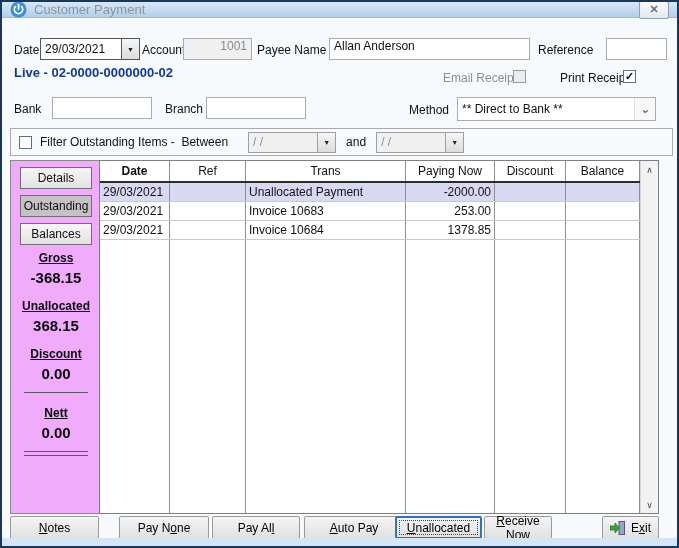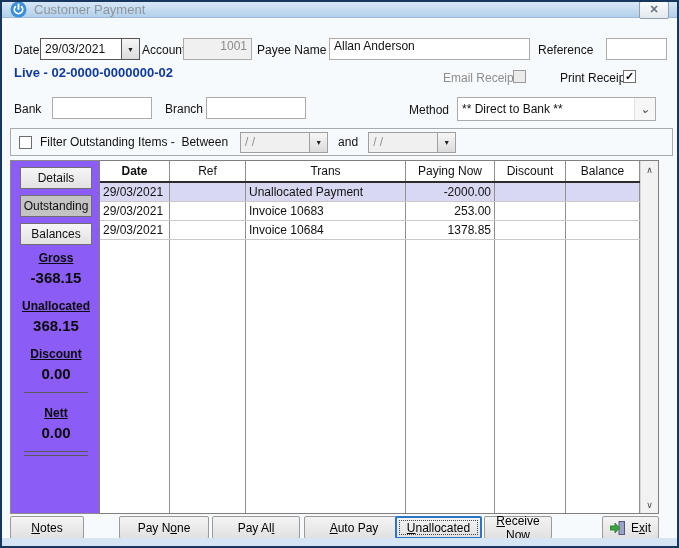--- a/index.html
+++ b/index.html
@@ -26,24 +26,24 @@
   .combo.disabled .btn{border-left-color:#9F9F9F}
   .combo.modern{border-color:#ABABAB}
   .combo.modern .btn{width:20px;background:#F7F7F7;border-left:1px solid #E2E2E2;font-size:12px;color:#555}
   .live{position:absolute;left:12px;top:63px;font-weight:bold;font-size:13px;color:#10399E}
   .checkbox{position:absolute;width:13px;height:13px;background:#fff;border:1px solid #6E6E6E;box-sizing:border-box;
     display:flex;align-items:center;justify-content:center;font-size:11px;font-weight:bold;color:#111;line-height:1}
   .checkbox.disabled{background:#ECECEC;border-color:#9A9A9A}
   .groupbox{position:absolute;left:8px;top:126px;width:663px;height:28px;border:1px solid #ABABAB;box-sizing:border-box;
     display:flex;align-items:center;padding-left:8px}
   .groupbox .cb{position:static;margin-right:8px}
-  .groupbox .gtxt{margin-right:12px;white-space:pre}
+  .groupbox .gtxt{margin-right:20px;white-space:pre}
   .groupbox .combo{position:static;width:88px;height:21px}
   .groupbox .and{margin:0 10px}
-  .sidebar{position:absolute;left:8px;top:158px;width:92px;height:354px;background:#8b5cf6;border:1px solid #8A8A8A;
+  .sidebar{position:absolute;left:8px;top:158px;width:92px;height:354px;background:#f0abfc;border:1px solid #8A8A8A;
     box-sizing:border-box;text-align:center}
   .side-btn{display:block;width:72px;height:22px;margin:0 auto 6px;background:linear-gradient(#F6F6F6,#E2E2E2);
     border:1px solid #6F6F6F;font-size:12px;font-family:inherit;padding:0;color:#111}
   .side-btn.first{margin-top:6px}
   .side-btn.pressed{background:#C3C3C3}
   .tot{margin-top:13px}
   .tot.firsttot{margin-top:0}
   .tot-label{font-weight:bold;text-decoration:underline;font-size:12px;color:#0A0A0A}
   .tot-value{font-weight:bold;font-size:15px;color:#0A0A0A;margin-top:4px}
   .sep{width:64px;height:1px;background:#5A5A5A;margin:10px auto 0}
@@ -220,21 +220,21 @@
         <div class="td c4"></div>
         <div class="td c5"></div>
       </div>
     </div>
     <div class="vscroll">
       <span class="scroll-arrow">∧</span>
       <span class="scroll-arrow">∨</span>
     </div>
   </div>
 
-  <button class="fbtn" style="left:8px;width:74px">
+  <button class="fbtn" style="left:8px;width:89px">
     <span><span></span><u>N</u><span>otes</span></span>
   </button>
   <button class="fbtn" style="left:117px;width:90px">
     <span><span>Pay N</span><u>o</u><span>ne</span></span>
   </button>
   <button class="fbtn" style="left:210px;width:88px">
     <span><span>Pay Al</span><u>l</u><span></span></span>
   </button>
   <button class="fbtn" style="left:302px;width:100px">
     <span><span></span><u>A</u><span>uto Pay</span></span>

